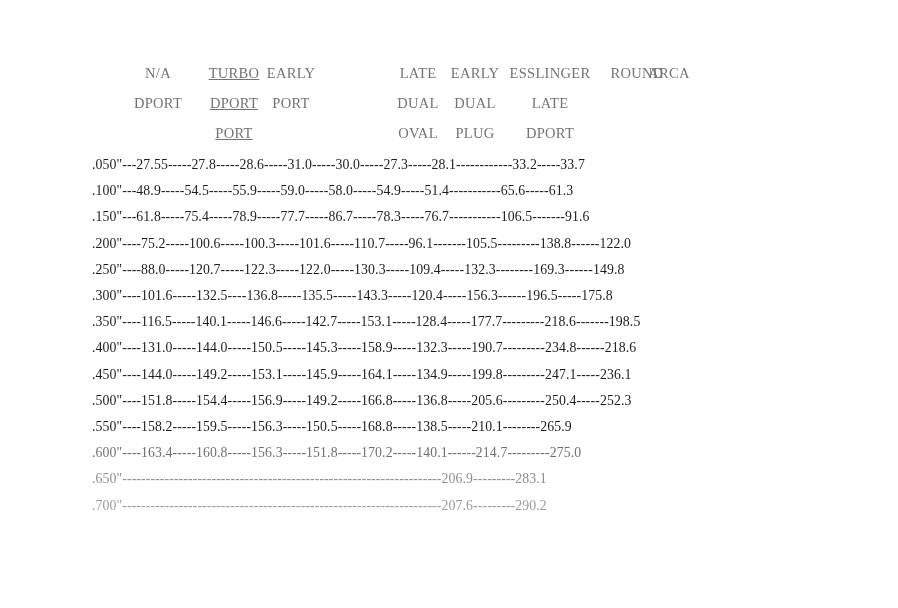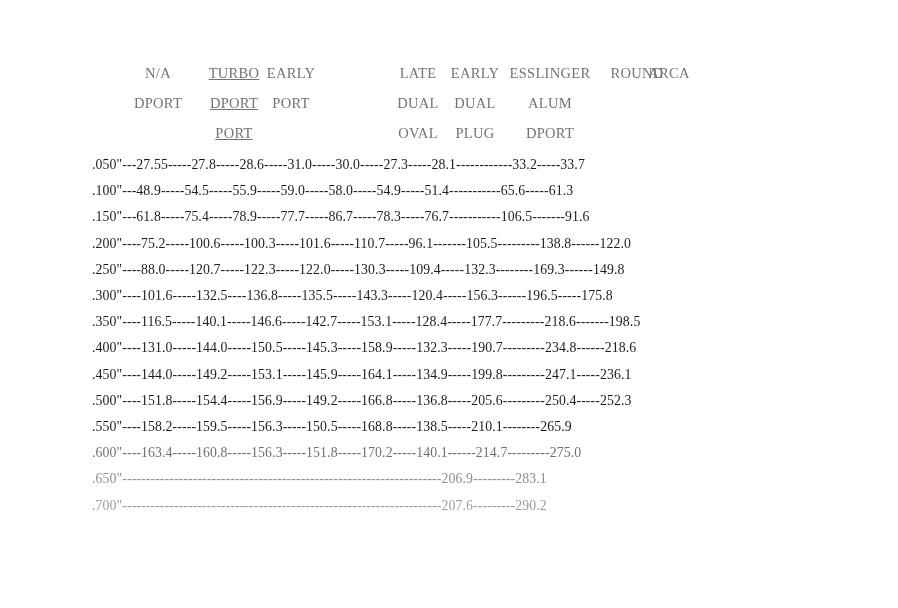--- a/index.html
+++ b/index.html
@@ -68,21 +68,21 @@
 PORT</div>
     <div class="col-head" style="left:256px; width:70px; top:0;">EARLY
 PORT</div>
     <div class="col-head" style="left:388px; width:60px; top:0;">LATE
 DUAL
 OVAL</div>
     <div class="col-head" style="left:444px; width:62px; top:0;">EARLY
 DUAL
 PLUG</div>
     <div class="col-head" style="left:504px; width:92px; top:0;">ESSLINGER
-ALUM
+LATE
 DPORT</div>
     <div class="col-head" style="left:600px; width:74px; top:0;">ROUND</div>
     <div class="col-head" style="left:639px; width:60px; top:0;">ARCA</div>
   </div>
 
   <div class="data-block">
     <div class="data-row">.050"---27.55-----27.8-----28.6-----31.0-----30.0-----27.3-----28.1------------33.2-----33.7</div>
     <div class="data-row">.100"---48.9-----54.5-----55.9-----59.0-----58.0-----54.9-----51.4-----------65.6-----61.3</div>
     <div class="data-row">.150"---61.8-----75.4-----78.9-----77.7-----86.7-----78.3-----76.7-----------106.5-------91.6</div>
     <div class="data-row">.200"----75.2-----100.6-----100.3-----101.6-----110.7-----96.1-------105.5---------138.8------122.0</div>

